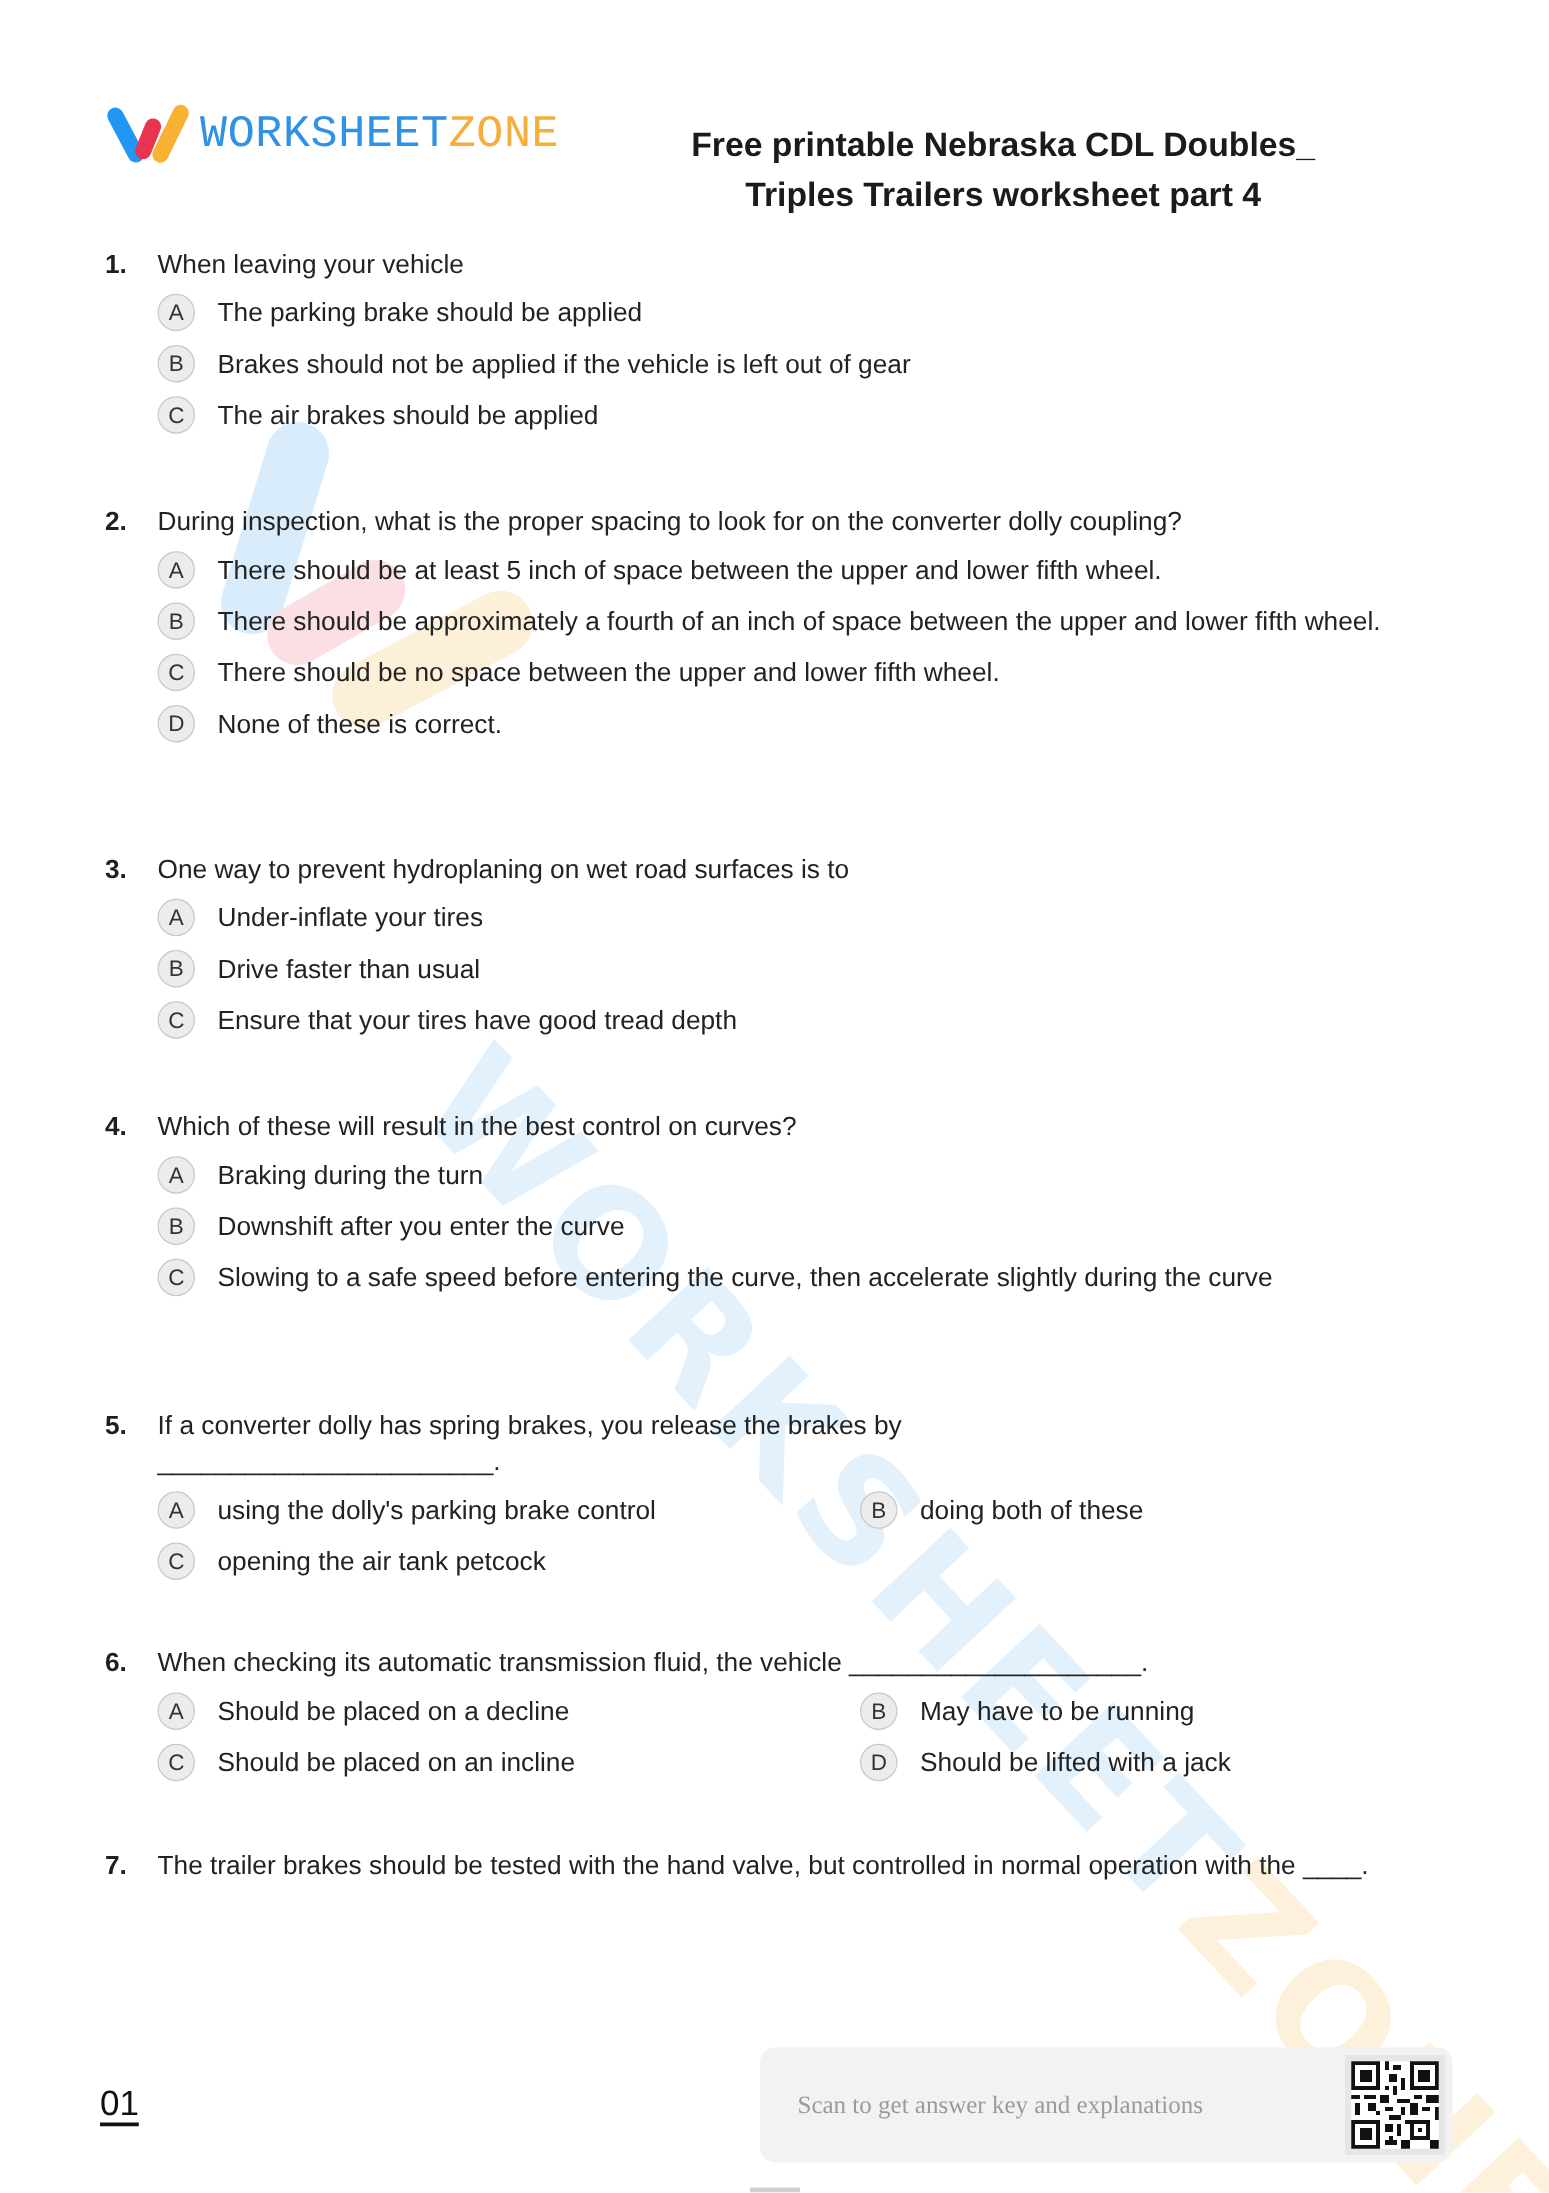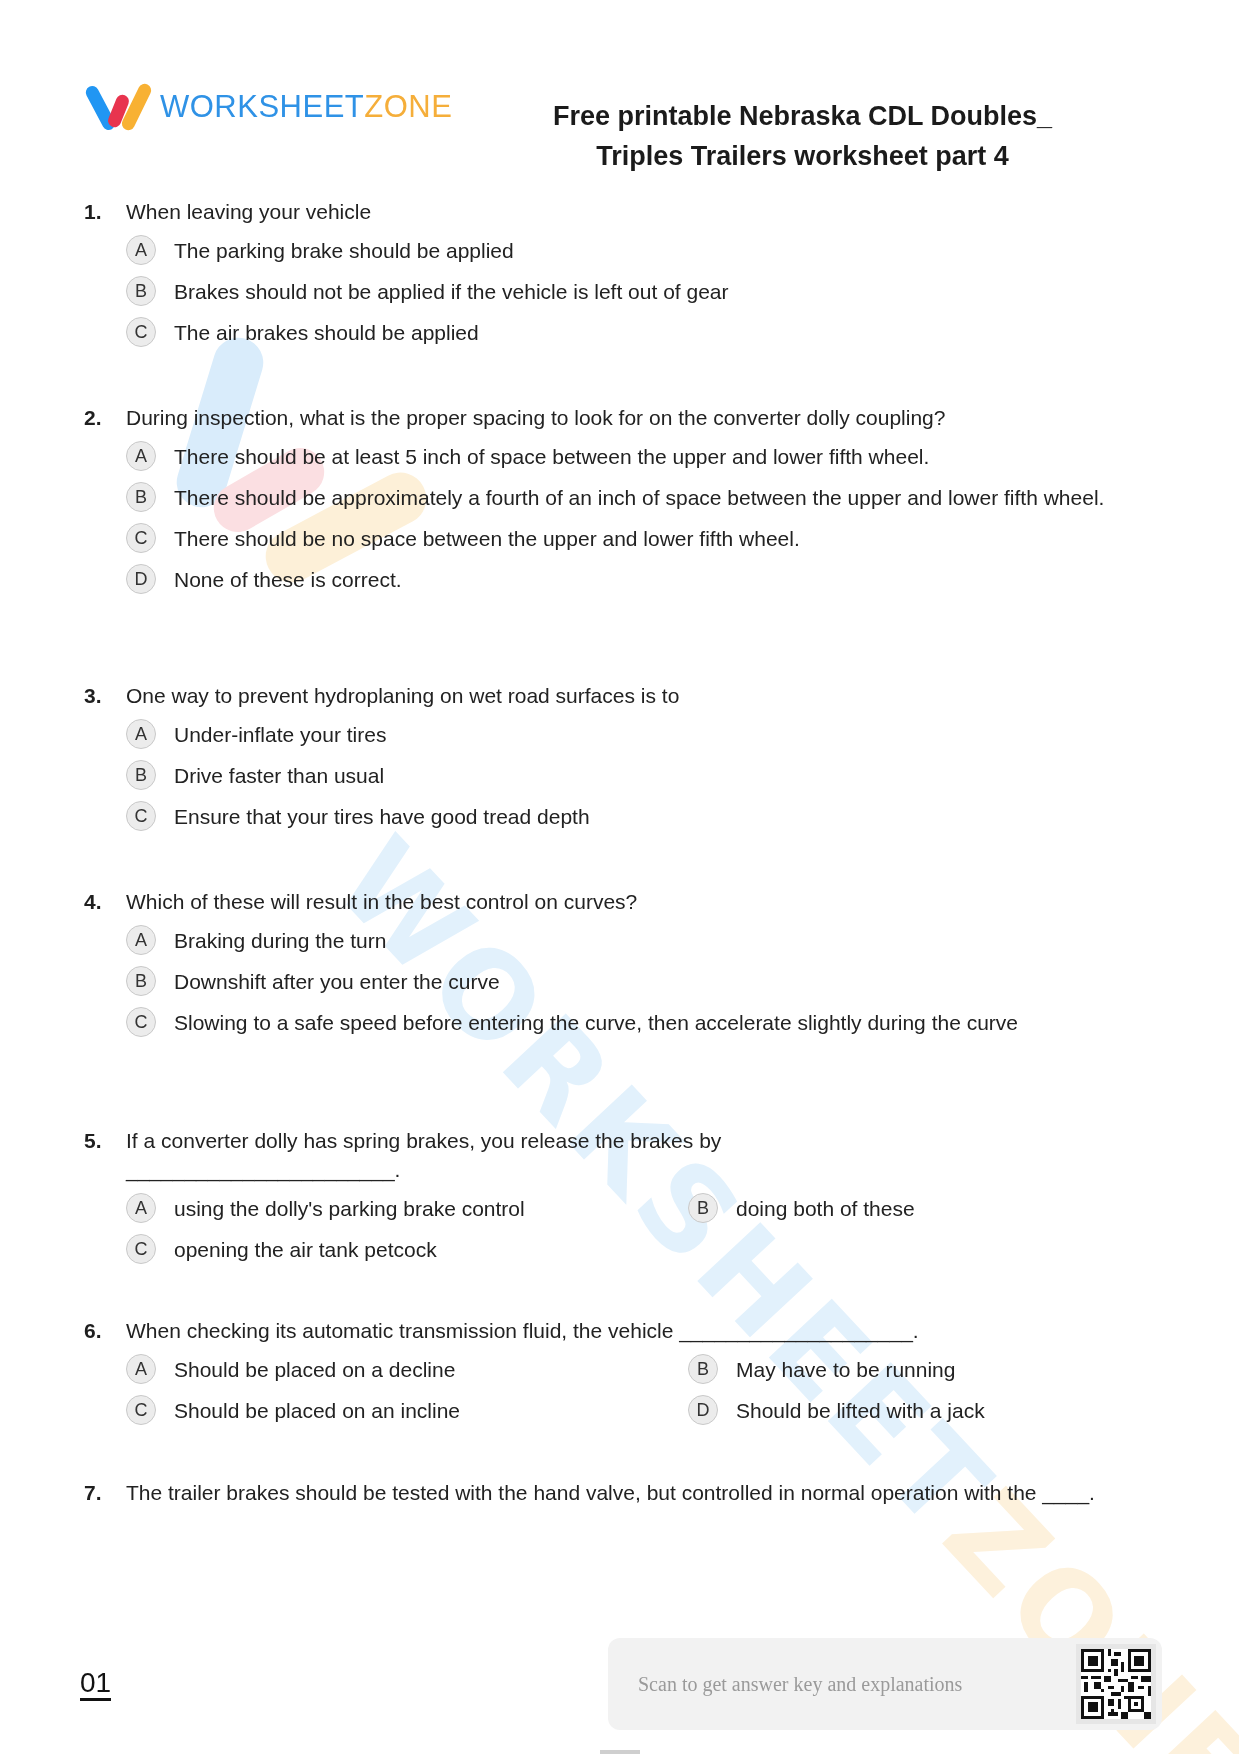--- a/index.html
+++ b/index.html
@@ -23,21 +23,21 @@
 
   .content { position: relative; z-index: 1; }
 
   
   .logo { position: absolute; left: 84px; top: 82px; display: flex; align-items: center; }
   .logo-mark { position: relative; width: 66px; height: 50px; }
   .lm { position: absolute; border-radius: 8px; width: 13px; }
   .lm-b { left: 10px; top: 2px; height: 48px; background: #2196f3; transform: rotate(-28deg); }
   .lm-r { left: 28px; top: 12px; height: 34px; background: #e8344e; transform: rotate(22deg); }
   .lm-y { left: 46px; top: 0px; height: 50px; background: #f8b133; transform: rotate(26deg); }
-  .logo-text { margin-left: 10px; font-size: 31px; letter-spacing: 0.5px; font-family: Liberation Sans, sans-serif; }
+  .logo-text { margin-left: 10px; font-size: 36px; letter-spacing: 0.5px; font-family: Liberation Mono, monospace; }
   .logo-text .a { color: #2f92e6; }
   .logo-text .b { color: #f5ae3a; }
 
   .title {
     position: absolute; left: 520px; top: 96px; width: 565px; text-align: center;
     font-family: "Liberation Sans", sans-serif; font-weight: bold; font-size: 27px; line-height: 40px; color: #1b1b1b;
   }
 
   
   .q { position: absolute; left: 84px; width: 1080px; }

